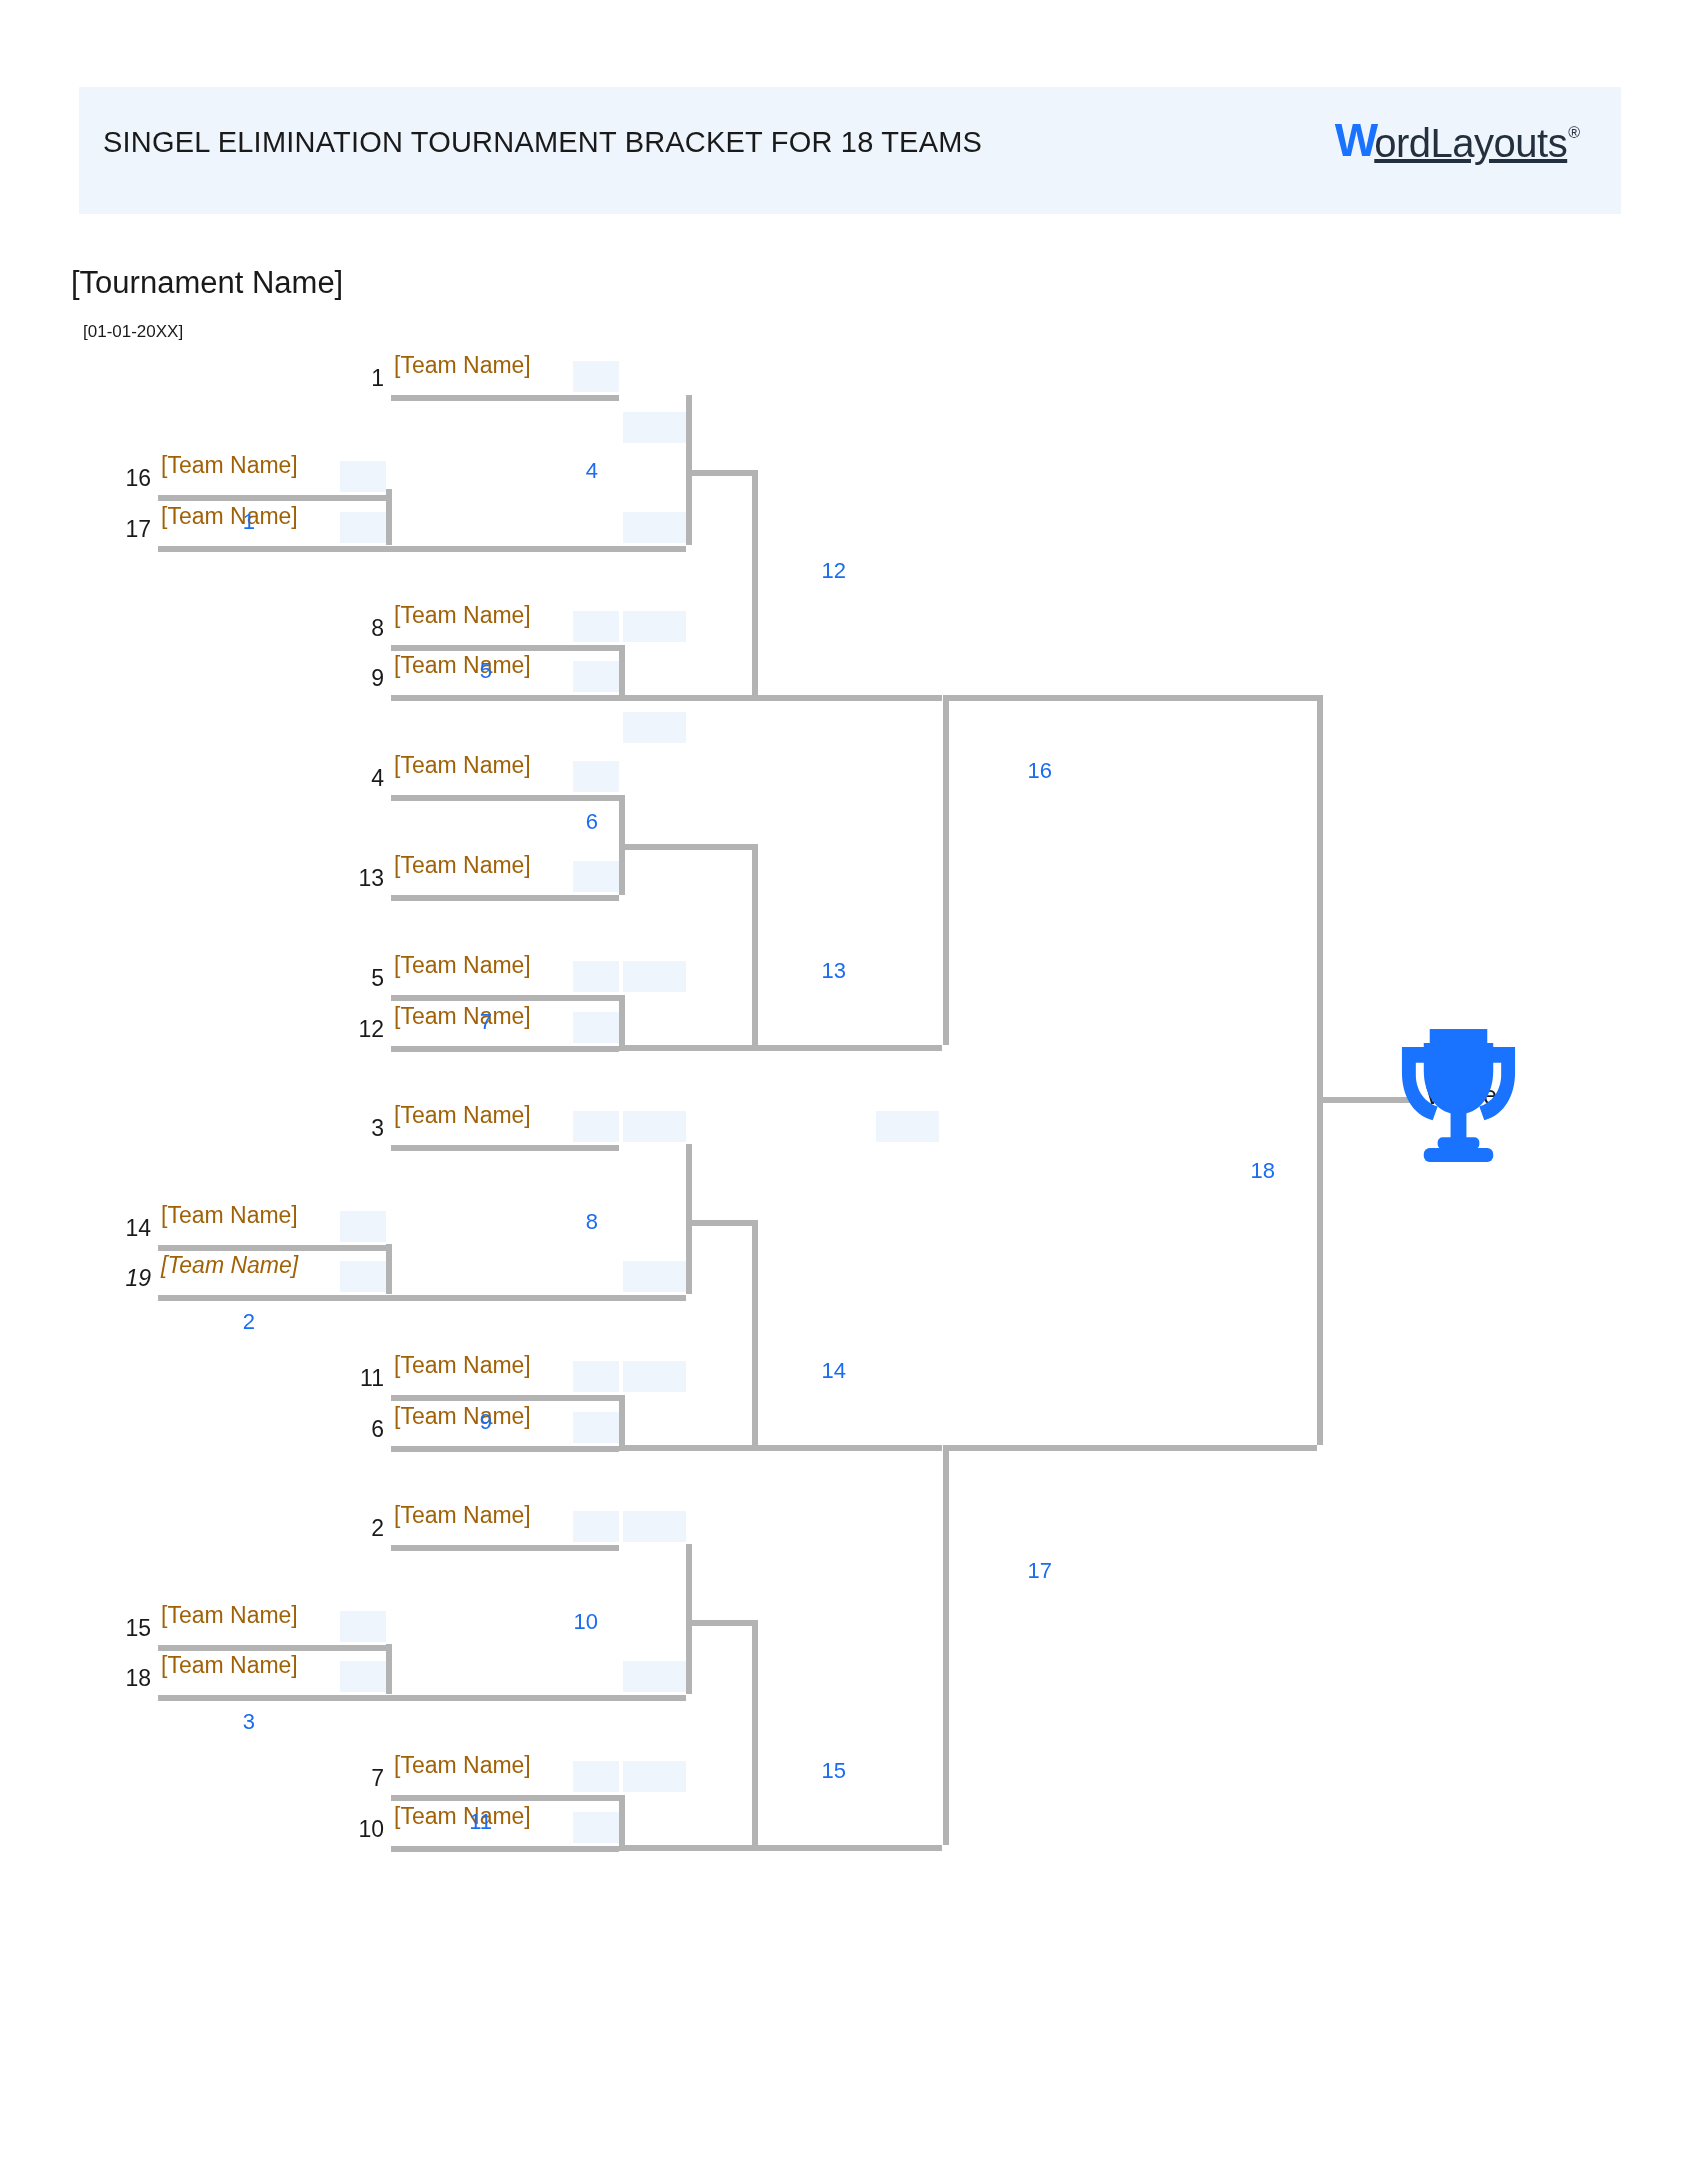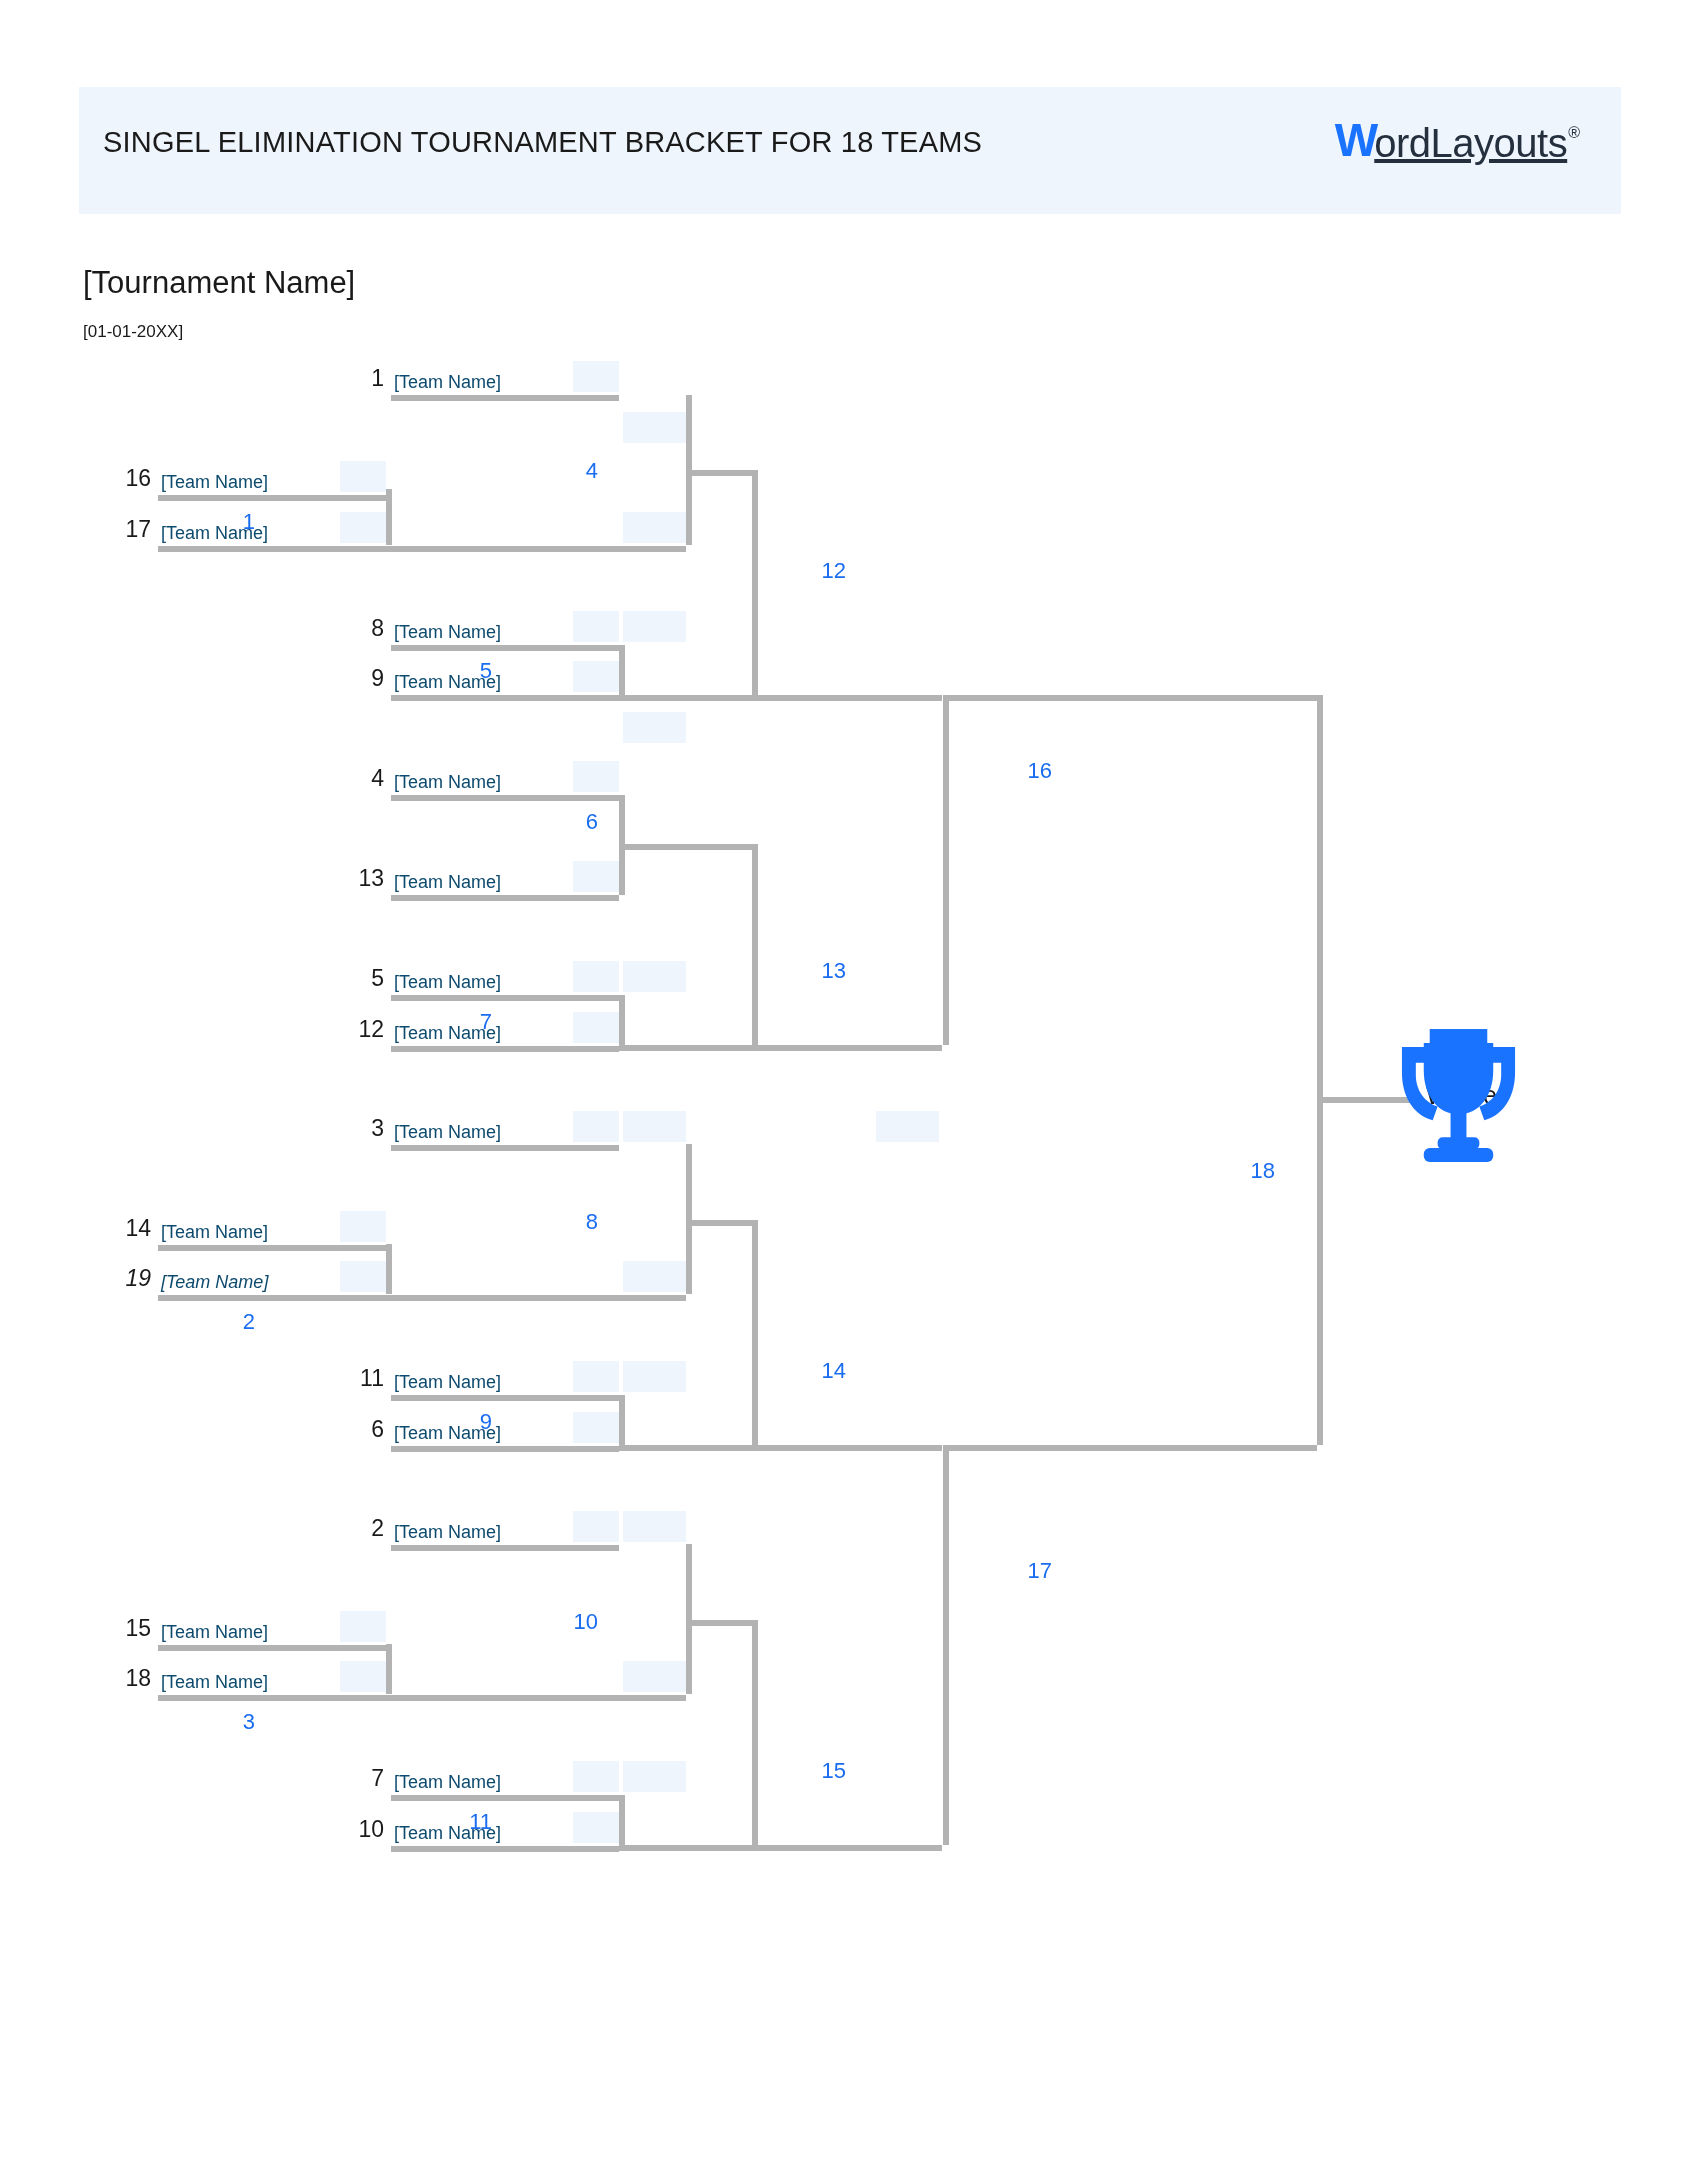--- a/index.html
+++ b/index.html
@@ -47,21 +47,21 @@
     margin-left:-2px;
     text-decoration:underline;
   }
   #brand-reg {
     font-size:16px; color:#25303f;
     line-height:1; margin-bottom:22px; margin-left:1px;
   }
 
   
   #tournament-name {
-    position:absolute; left:83px; top:265px;
+    position:absolute; left:71px; top:265px;
     font-size:31px; color:#1a1a1a; white-space:nowrap;
   }
   #tournament-date {
     position:absolute; left:83px; top:322px;
     font-size:17px; color:#1a1a1a; white-space:nowrap;
   }
 
   
   #bracket {
     position:absolute; left:0; top:0;
@@ -69,22 +69,22 @@
   }
 
   .slot { position:absolute; height:40px; }
   .slot .seed {
     position:absolute; right:100%; bottom:3px;
     margin-right:7px;
     font-size:23px; color:#1a1a1a;
     white-space:nowrap;
   }
   .slot .tname {
-    position:absolute; left:3px; bottom:2px;
-    font-size:18px; color:#0c4a6e;
+    position:absolute; left:3px; bottom:16px;
+    font-size:23px; color:#a16207;
     white-space:nowrap;
   }
   .slot .fill {
     position:absolute; right:0; bottom:3px;
     width:46px; height:31px;
     background:#eff5fd;
   }
   .slot .underline {
     position:absolute; left:0; right:0; bottom:-6px;
     height:6px; background:#b3b3b3;

